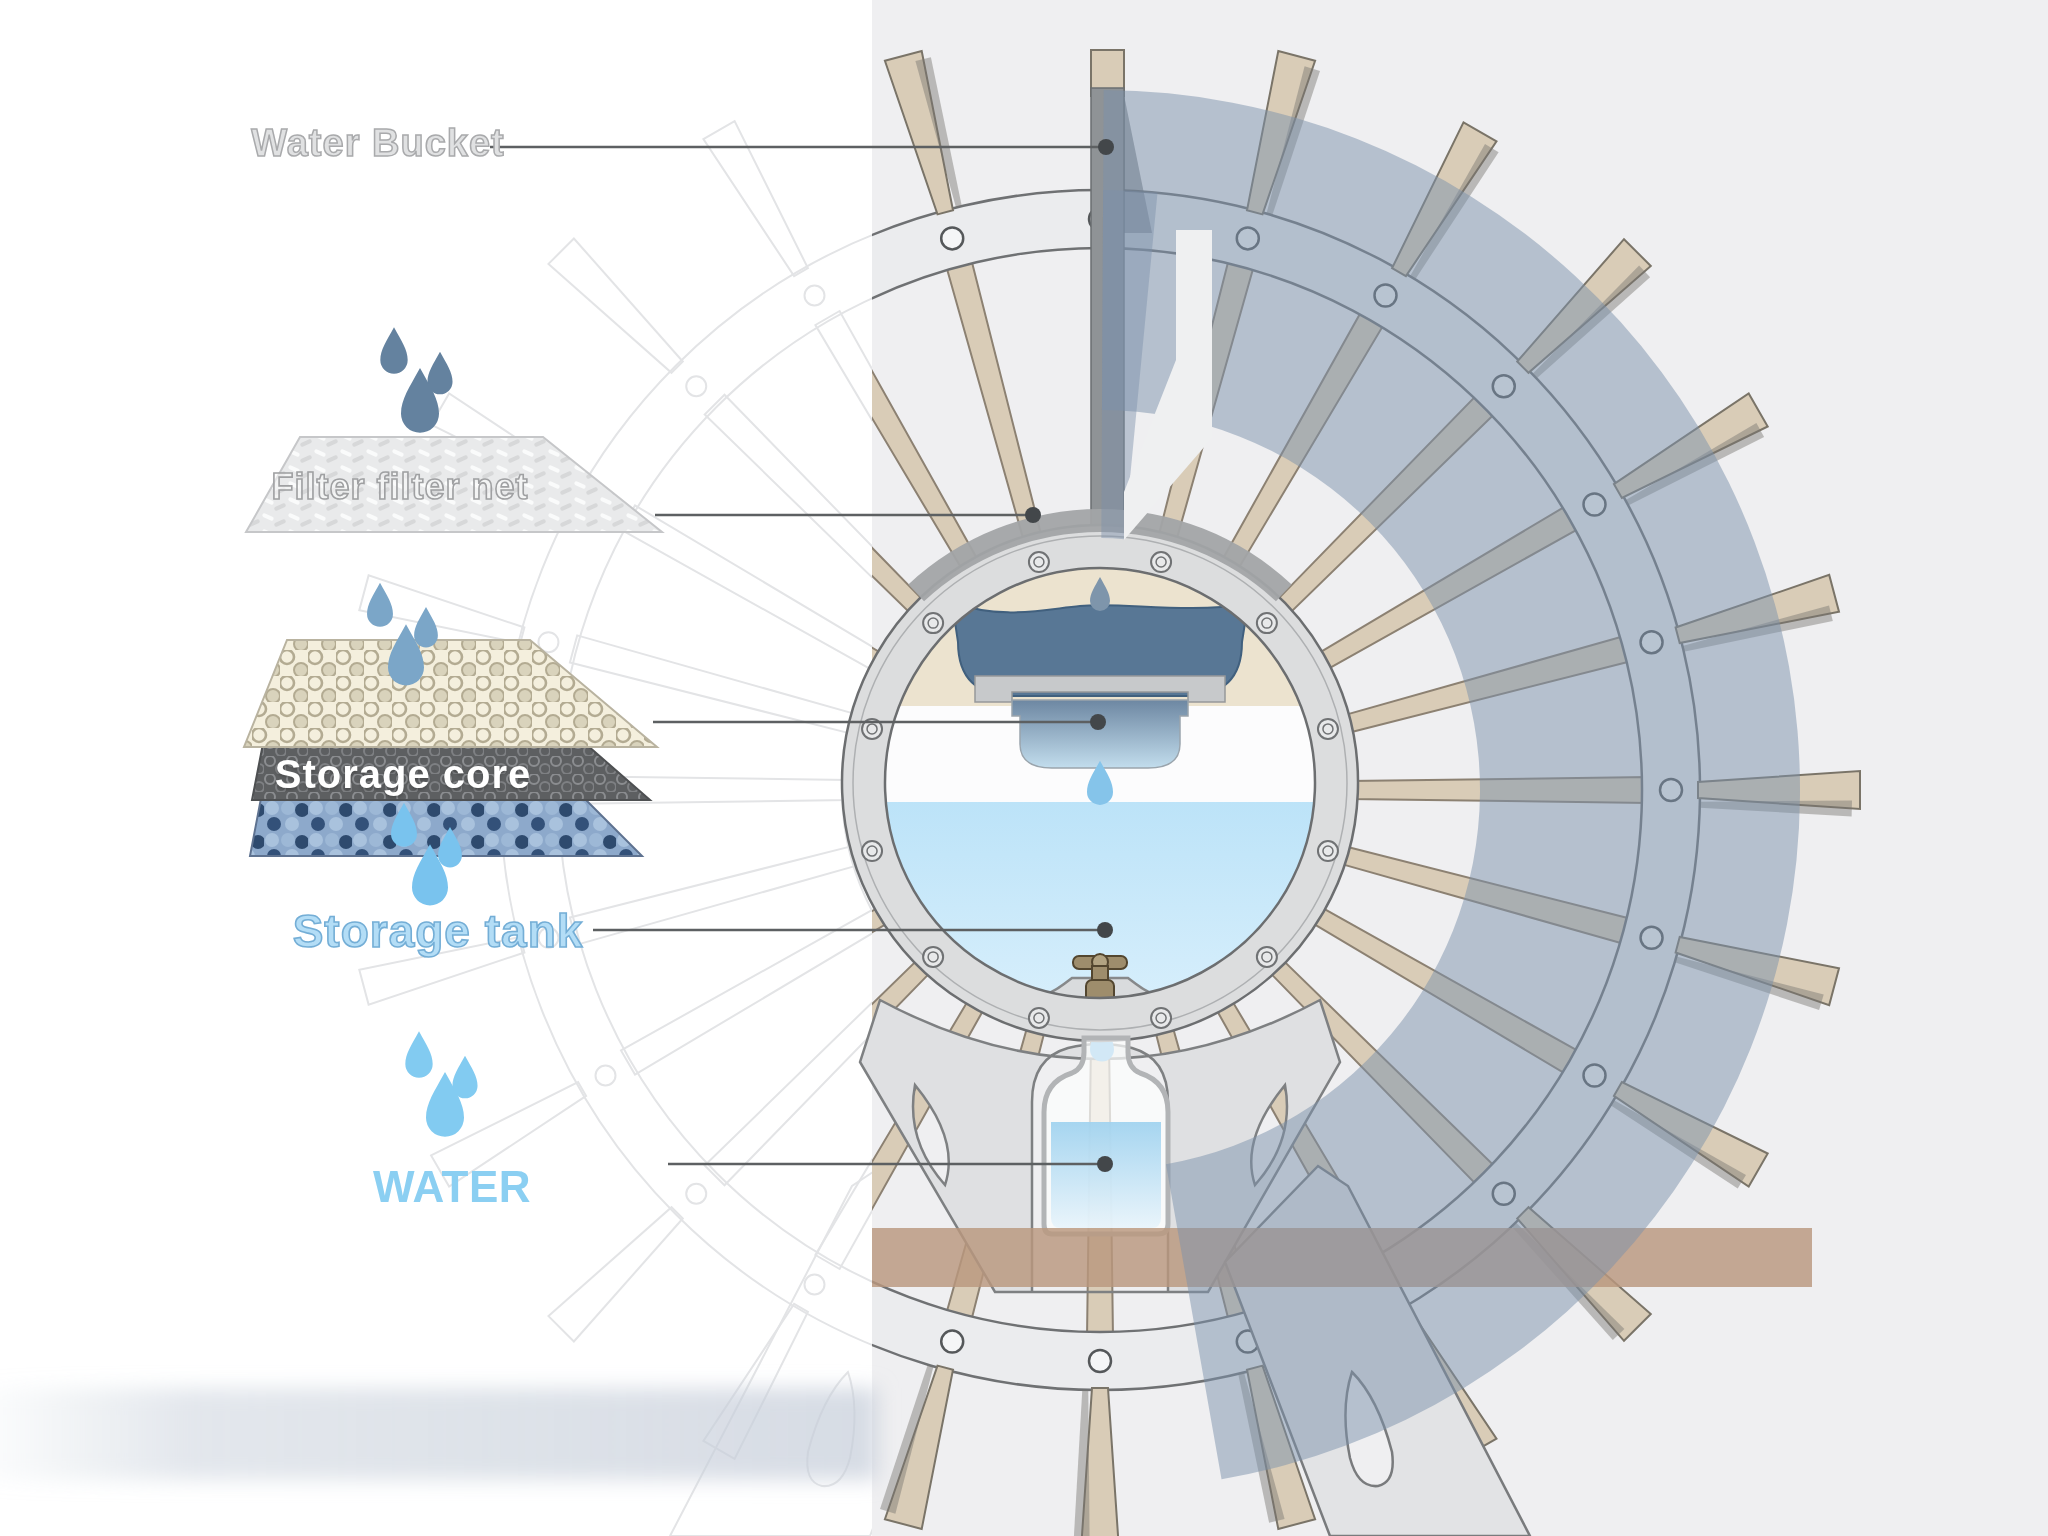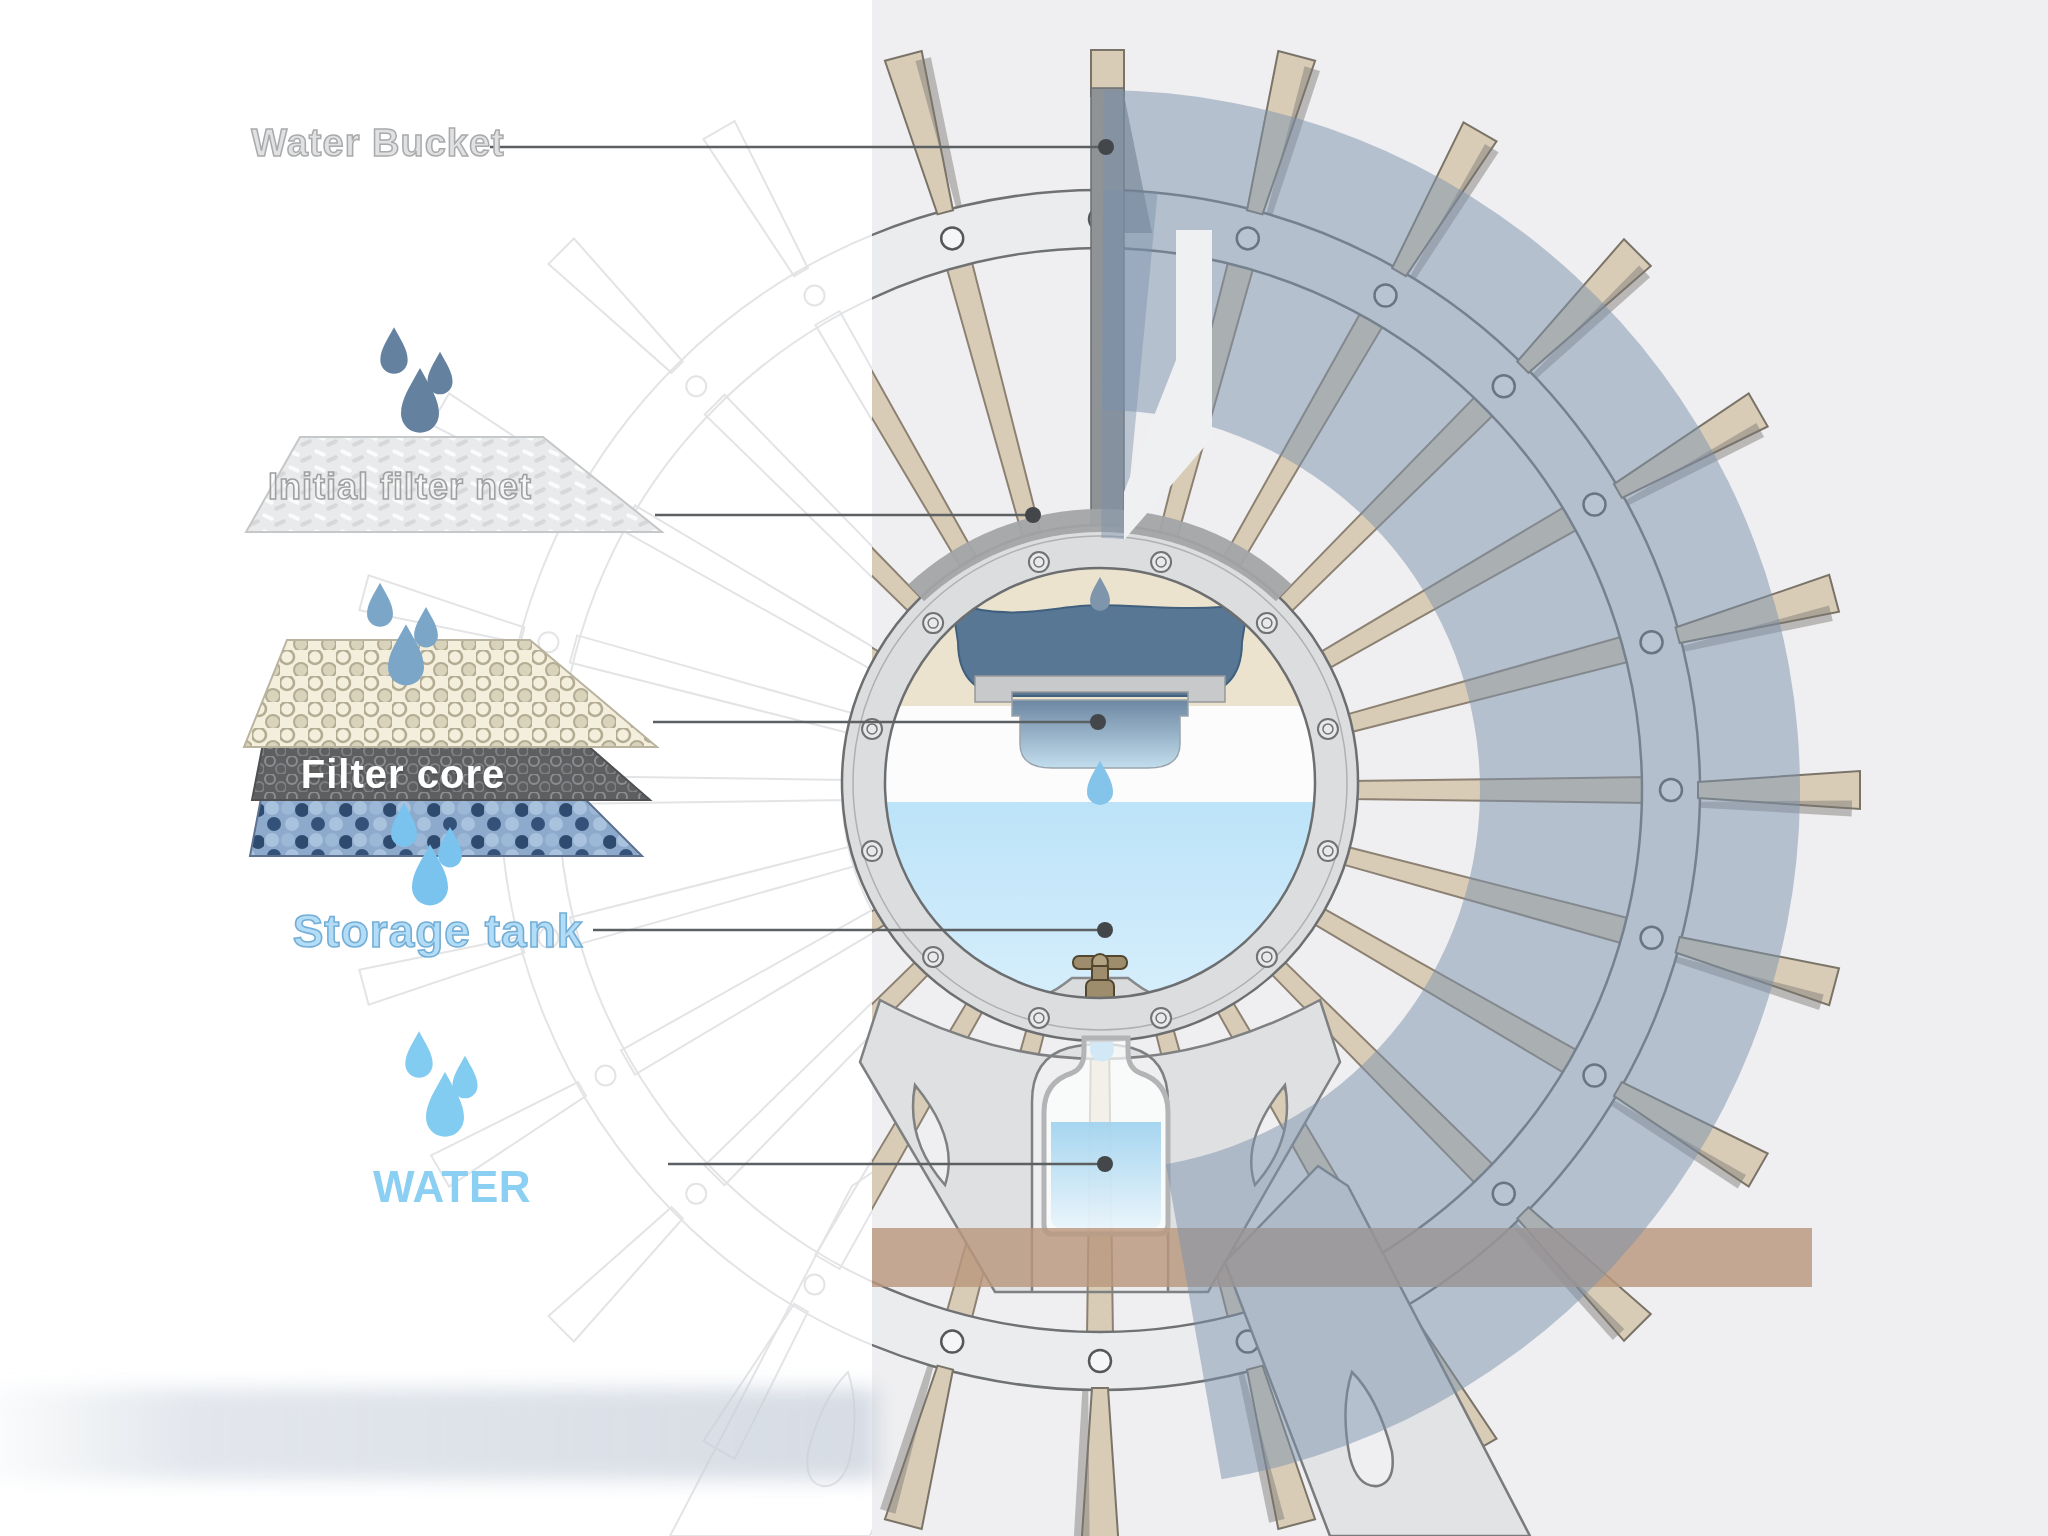--- a/index.html
+++ b/index.html
@@ -409,19 +409,19 @@
   <g fill="#43474a">
     <circle cx="1106" cy="147" r="8"></circle>
     <circle cx="1033" cy="515" r="8"></circle>
     <circle cx="1098" cy="722" r="8"></circle>
     <circle cx="1105" cy="930" r="8"></circle>
     <circle cx="1105" cy="1164" r="8"></circle>
   </g>
 </svg>
 
 <div class="label lbl-water-bucket" style="left:378px;top:143px;">Water Bucket</div>
-<div class="label lbl-initial-net" style="left:400px;top:487px;">Initial filter net</div>
-<div class="label lbl-filter-core" style="left:403px;top:774px;">Filter core</div>
+<div class="label lbl-initial-net" style="left:400px;top:487px;">Filter filter net</div>
+<div class="label lbl-filter-core" style="left:403px;top:774px;">Storage core</div>
 <div class="label lbl-storage-tank" style="left:438px;top:931px;">Storage tank</div>
 <div class="label lbl-direct" style="left:452px;top:1186px;">
   <div>WATER</div>
 </div>
 </div>
 
 </body></html>

